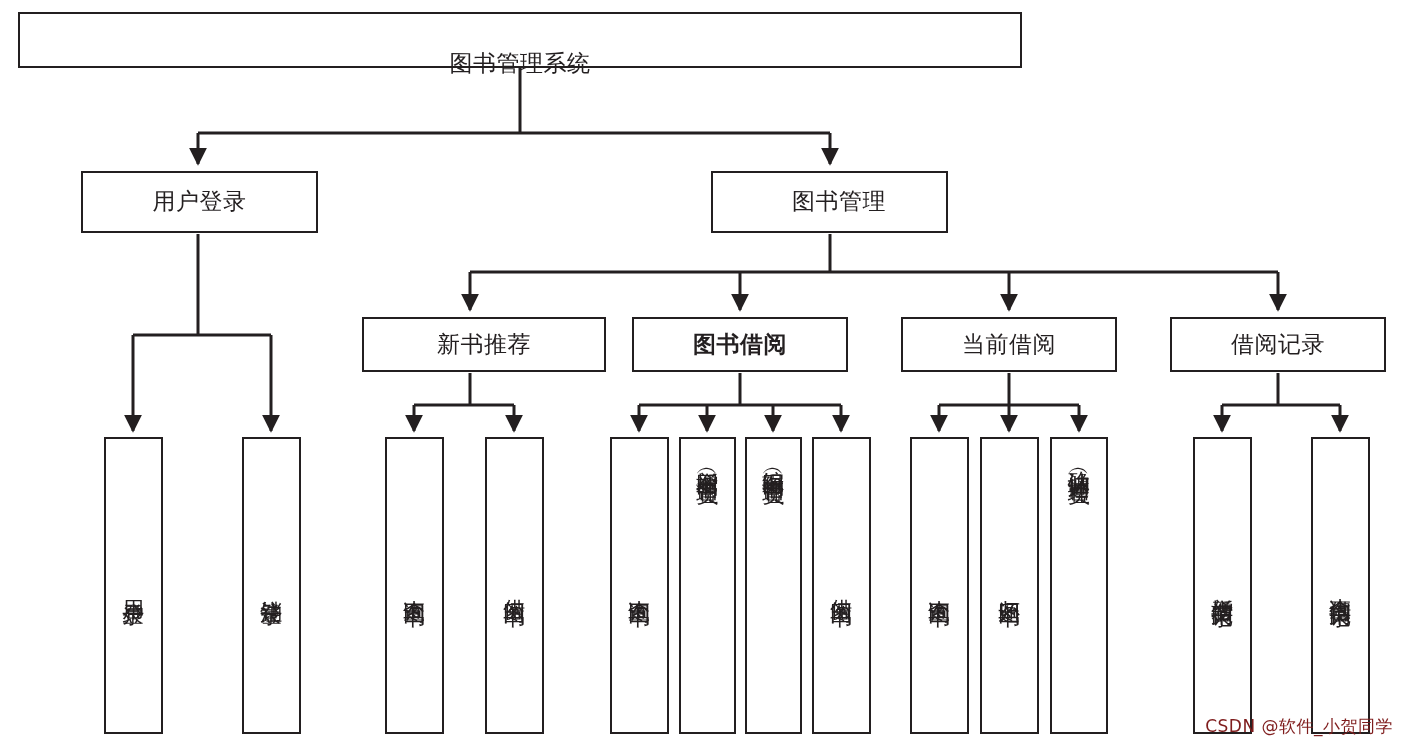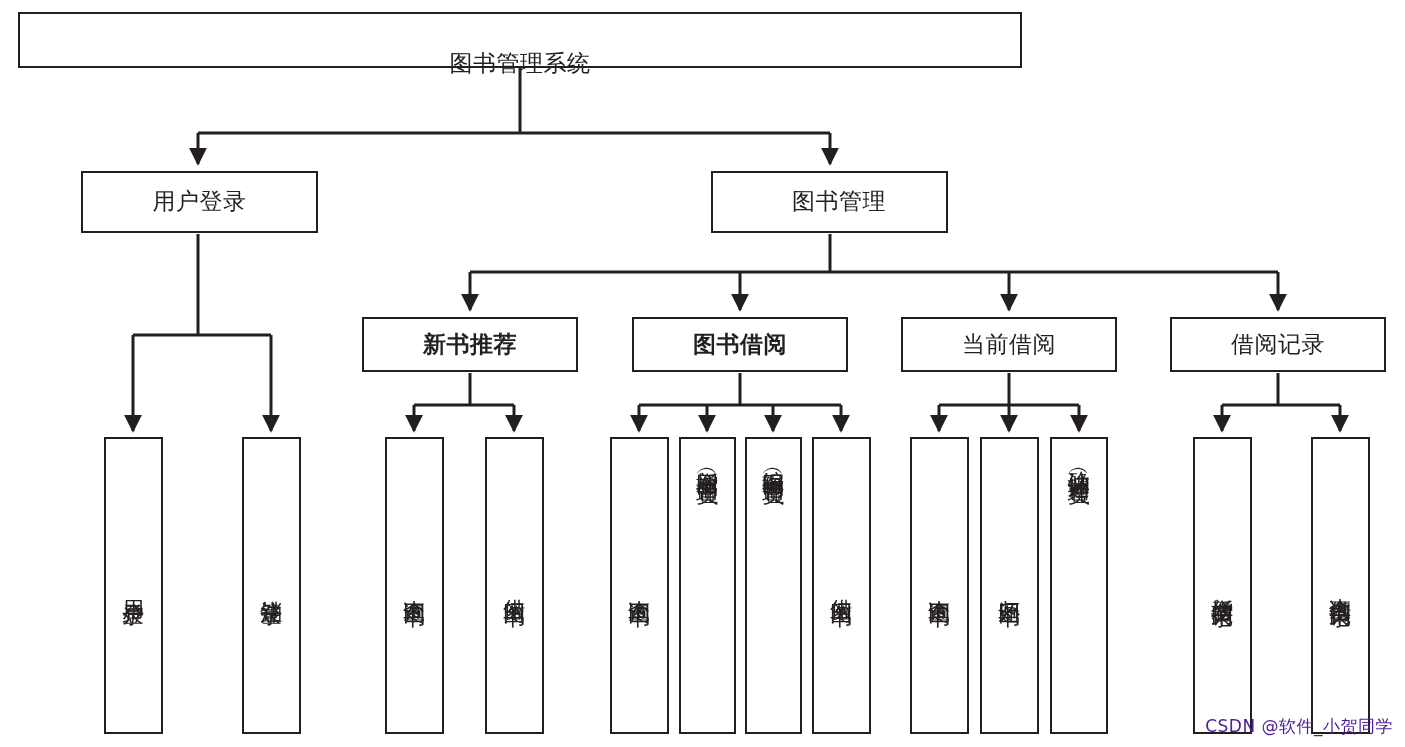--- a/index.html
+++ b/index.html
@@ -63,21 +63,21 @@
   }
   .node.vert.short {
     align-items: center;
     padding-top: 0;
   }
   #watermark {
     position: absolute;
     right: 12px;
     bottom: 9px;
     font-size: 17px;
-    color: #4c1d95;
+    color: #7f1d1d;
     white-space: nowrap;
     letter-spacing: 0.5px;
   }
 </style>
 </head>
 <body>
 
 <div id="canvas">
 
   <svg id="wires" viewBox="0 0 1405 747" xmlns="http://www.w3.org/2000/svg">
@@ -135,21 +135,21 @@
     <span class="label">图书管理系统</span>
   </div>
 
   <div class="node horiz" style="left:81px; top:171px; width:237px; height:62px;">
     <span class="label">用户登录</span>
   </div>
   <div class="node horiz" style="left:711px; top:171px; width:237px; height:62px;padding-left:19px;">
     <span class="label">图书管理</span>
   </div>
 
-  <div class="node horiz" style="left:362px; top:317px; width:216px; height:55px;font-weight:bold;">
+  <div class="node horiz" style="left:362px; top:317px; width:244px; height:55px;">
     <span class="label">新书推荐</span>
   </div>
   <div class="node horiz" style="left:632px; top:317px; width:216px; height:55px;font-weight:bold;">
     <span class="label">图书借阅</span>
   </div>
   <div class="node horiz" style="left:901px; top:317px; width:216px; height:55px;">
     <span class="label">当前借阅</span>
   </div>
   <div class="node horiz" style="left:1170px; top:317px; width:216px; height:55px;">
     <span class="label">借阅记录</span>

